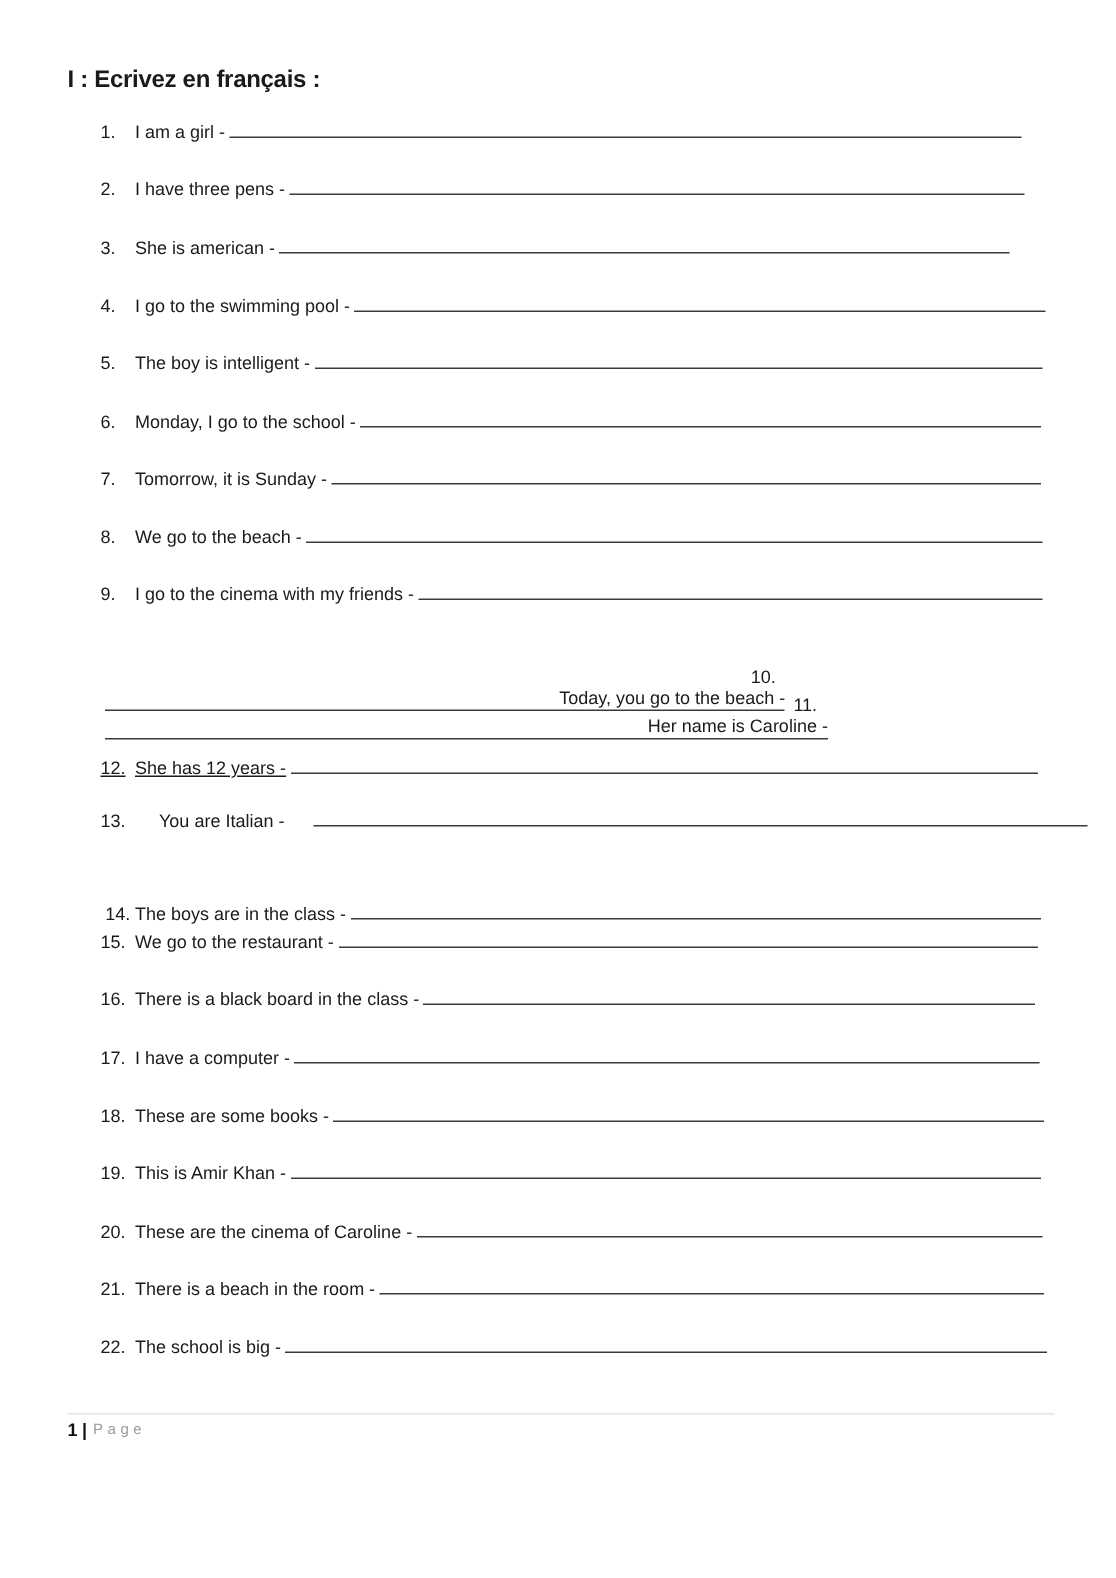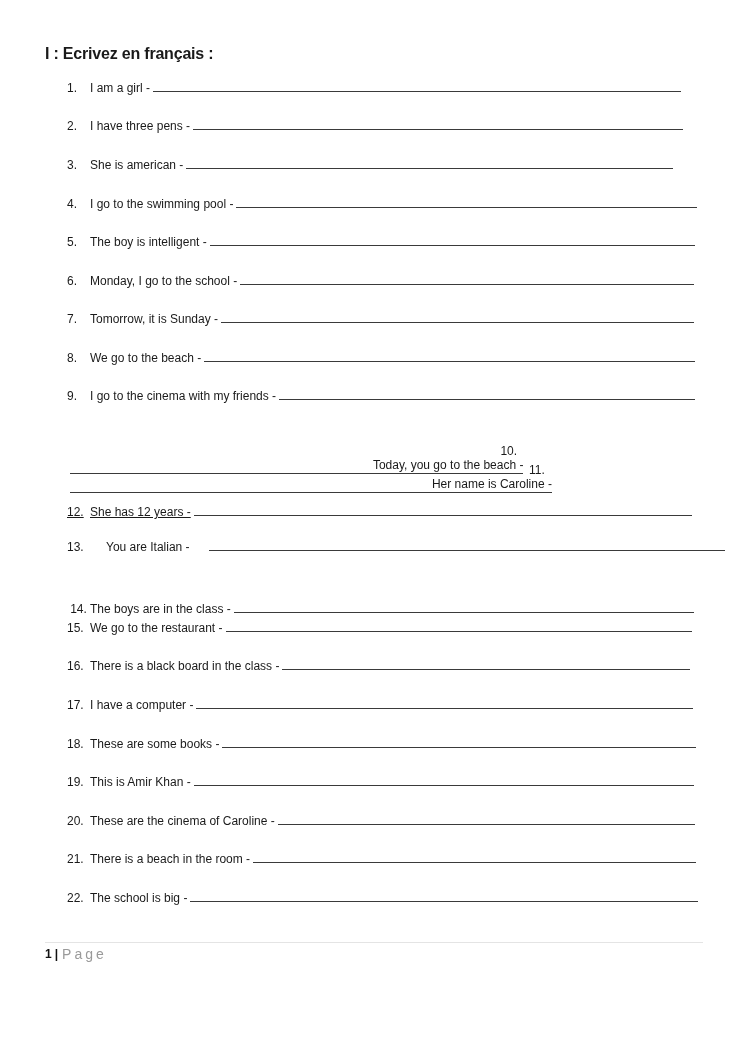--- a/index.html
+++ b/index.html
@@ -23,21 +23,21 @@
     margin-left: 3px; margin-bottom: 3px; flex: none;
   }
   .footer-rule {
     position: absolute; left: 45px; top: 942px; width: 658px; height: 1px; background: #e4e4e4;
   }
   .footer {
     position: absolute; left: 45px; top: 946px; font-size: 12px; display: flex; align-items: center;
   }
   .footer .pn { font-weight: bold; color: #111; }
   .footer .sep { font-weight: bold; color: #111; margin: 0 4px 0 3px; }
-  .footer .pg { color: #9a9a9a; letter-spacing: 3px; font-size: 14px; }
+  .footer .pg { color: #9a9a9a; letter-spacing: 3px; font-size: 10px; }
 </style>
 </head>
 <body>
 
 <div class="heading">I : Ecrivez en français :</div>
 
 <div class="list" id="list">
     <div class="item" style="top: 77px;">
       <span class="num">1.</span>
       <span class="text">I am a girl -</span>

